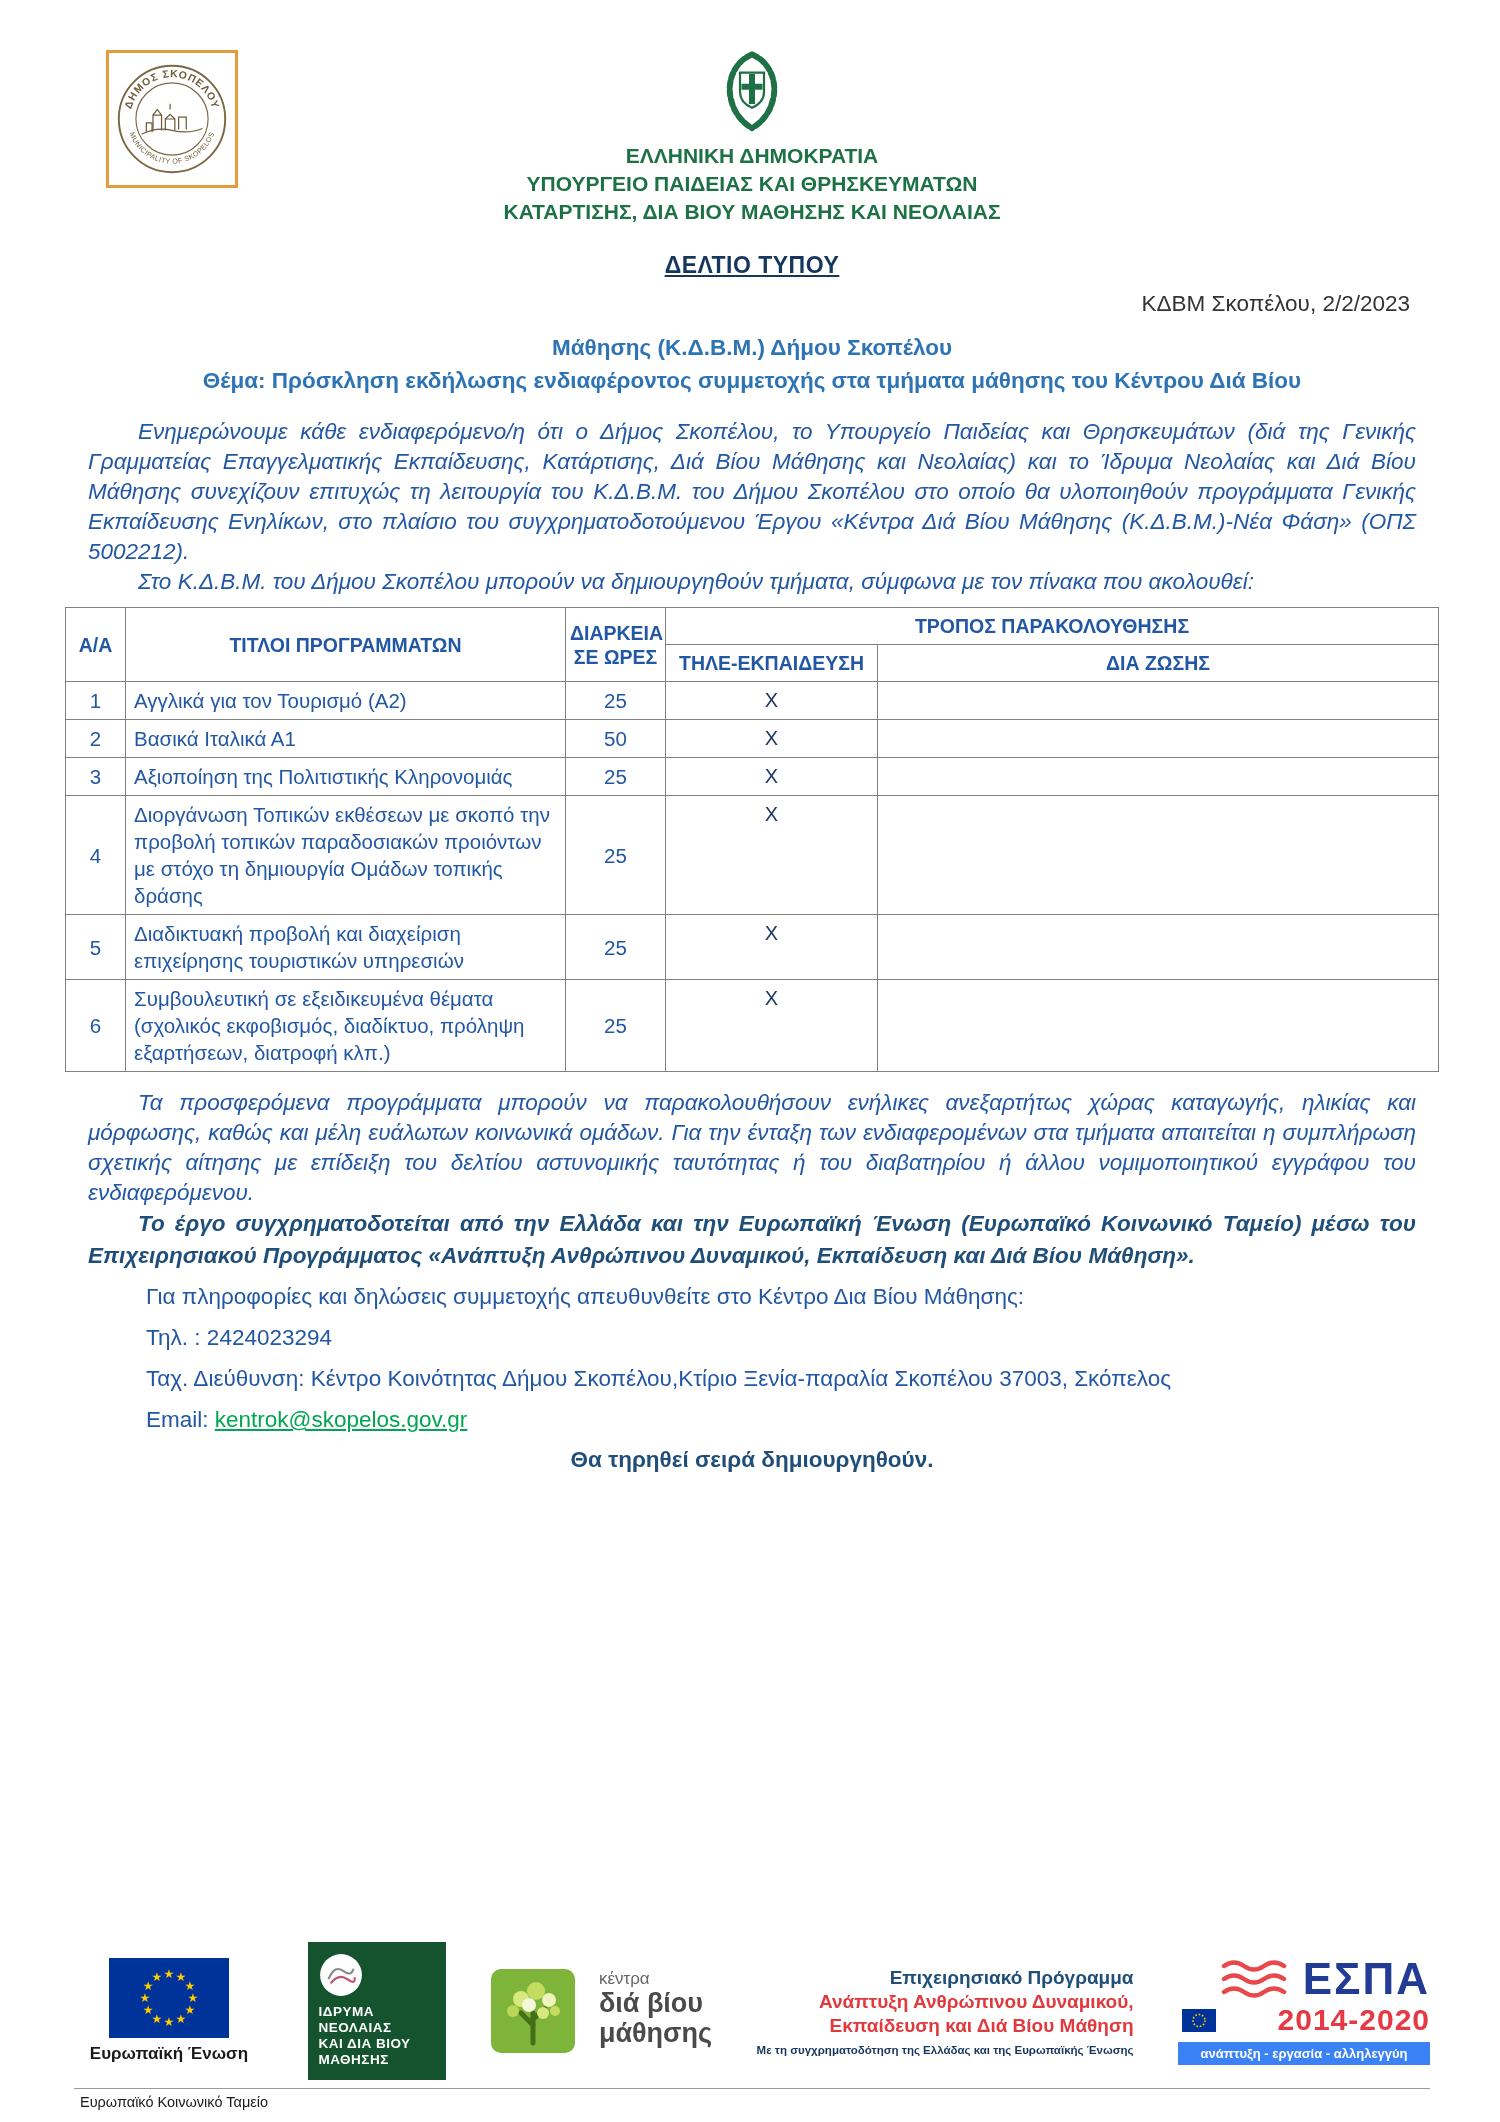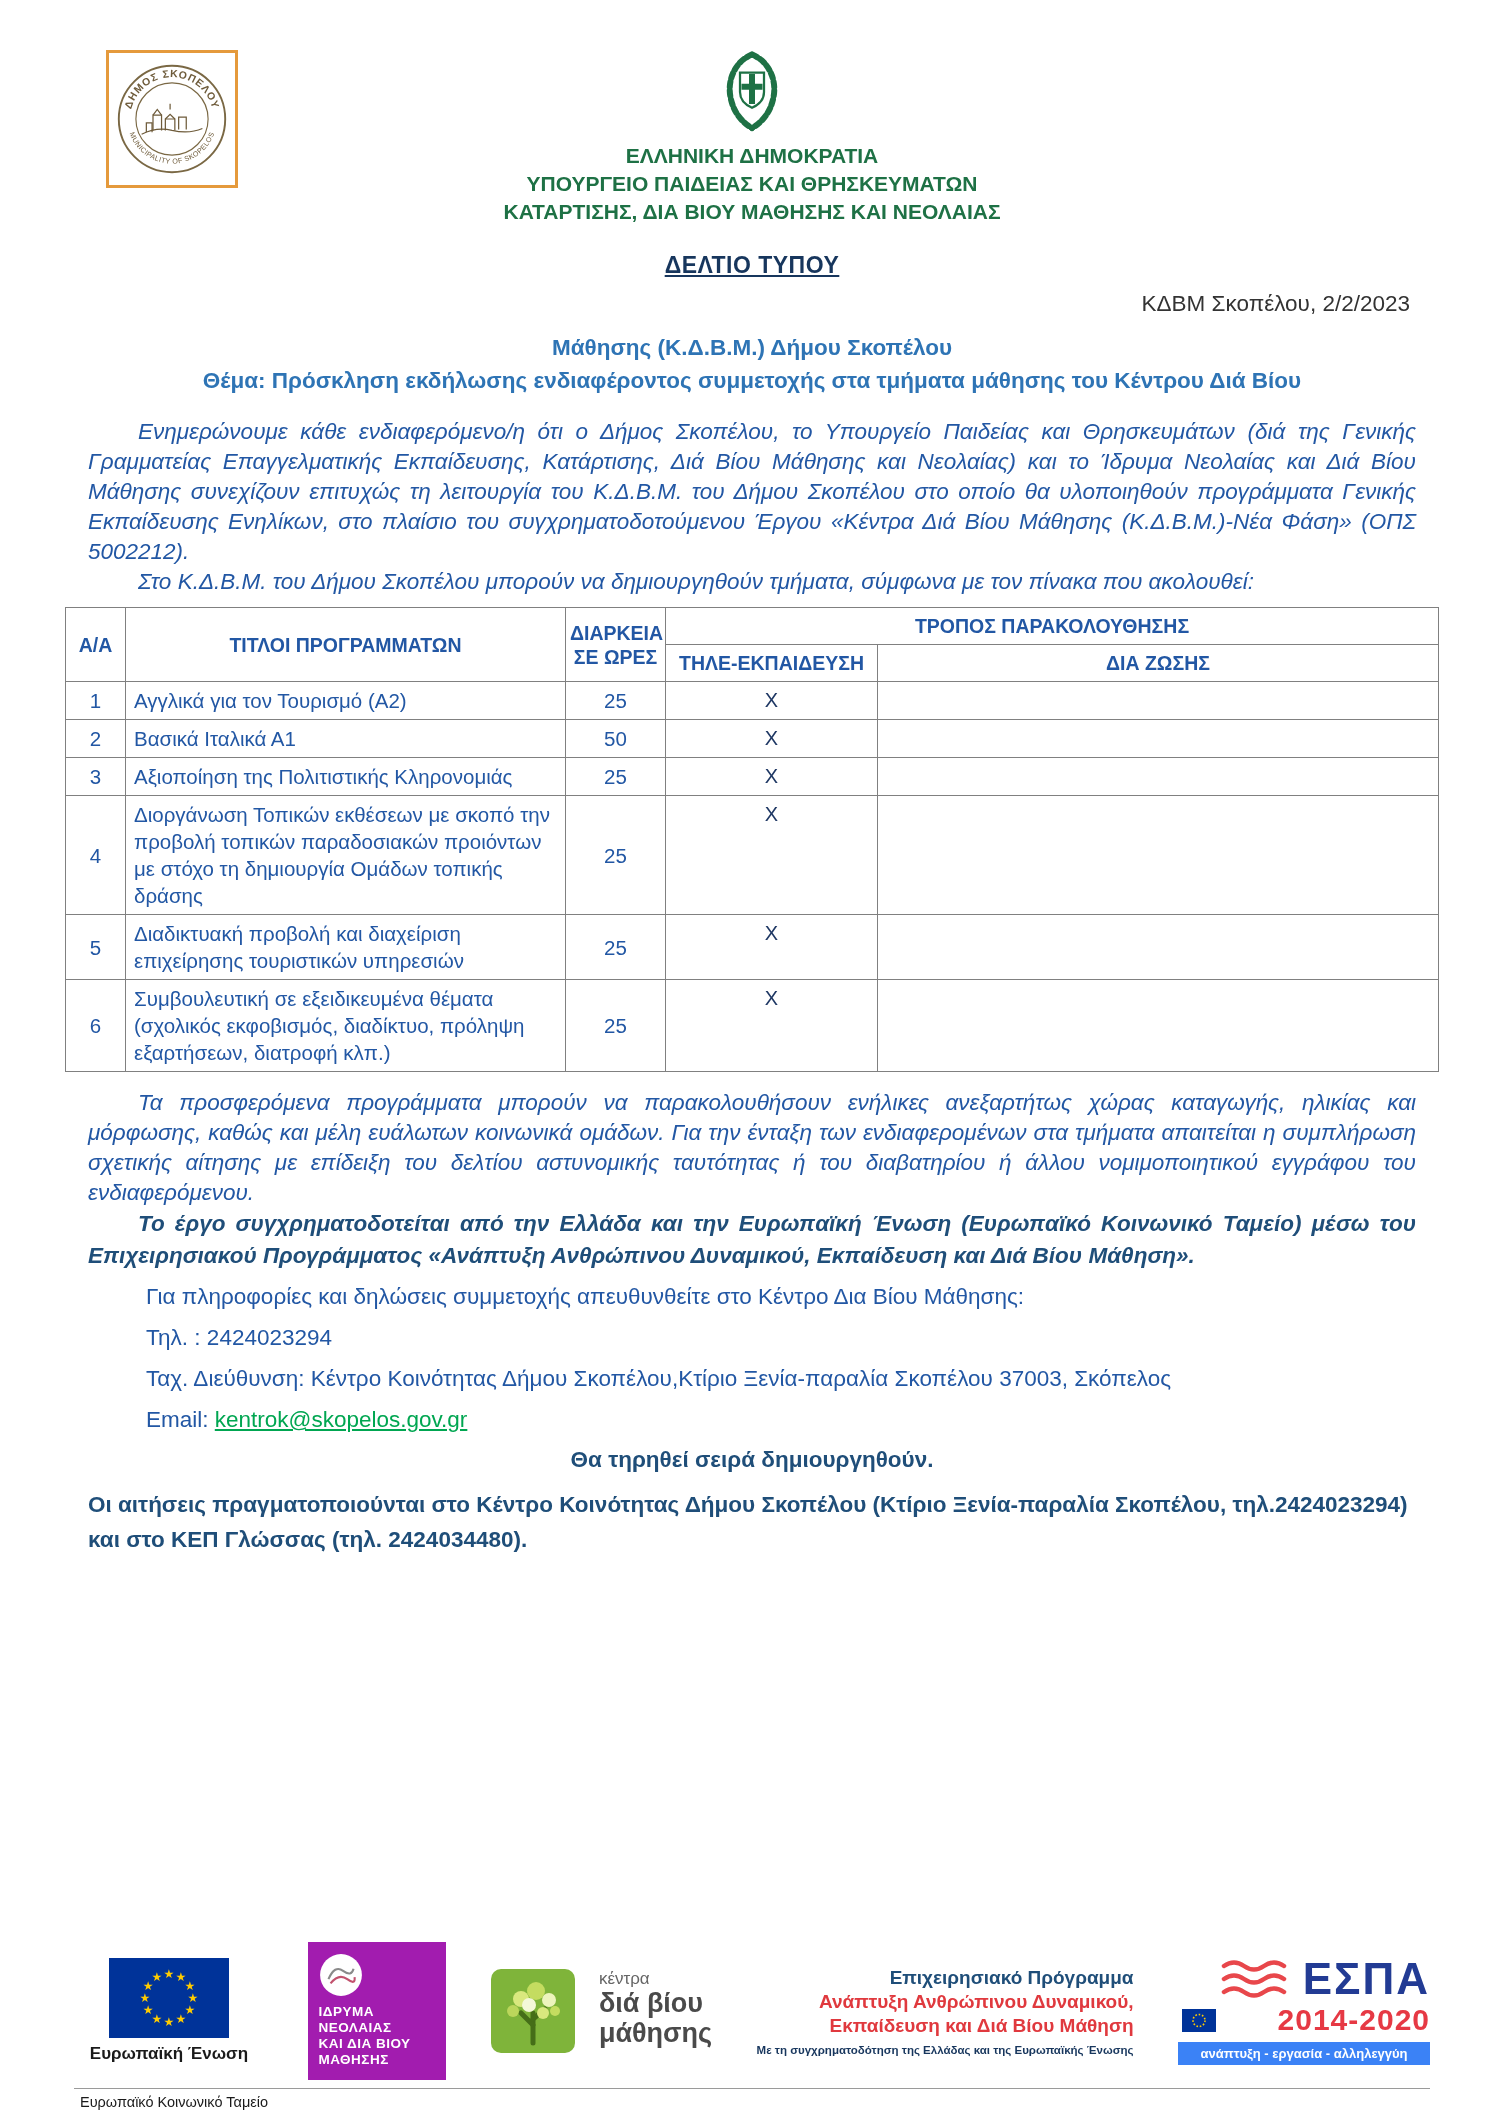--- a/index.html
+++ b/index.html
@@ -47,21 +47,21 @@
   .apps-line { margin-top:14px; font-weight:bold; color:#1F4E79; font-size:22.5px; line-height:35px; }
 
   
   .footer { position:absolute; left:74px; right:70px; bottom:12px; }
   .footer-row { display:flex; align-items:center; justify-content:space-between; }
   .eu-block { display:flex; flex-direction:column; align-items:center; width:190px; }
   .eu-cap1 { margin-top:6px; font-weight:bold; font-size:17px; color:#1a1a1a; }
   .footer-rule { border-top:1px solid #9a9a9a; margin-top:8px; }
   .eu-cap2 { margin-top:5px; width:200px; text-align:center; font-size:14.5px; color:#1a1a1a; }
 
-  .inedivim { width:138px; height:138px; background:#a21caf; padding:10px 10px; display:flex; flex-direction:column; }
+  .inedivim { width:138px; height:138px; background:#14532d; padding:10px 10px; display:flex; flex-direction:column; }
   .ined-lines { margin-top:6px; color:#fff; font-weight:bold; font-size:13.5px; line-height:16px; letter-spacing:0.5px; }
   .ined-lines span { display:block; }
 
   .kdvm { display:flex; align-items:flex-start; gap:24px; }
   .kdvm-text .k1 { font-size:17px; color:#666; display:block; line-height:19px; }
   .kdvm-text .k2, .kdvm-text .k3 { font-size:27px; font-weight:bold; color:#4A4A4A; display:block; line-height:30px; }
 
   .op-block { text-align:right; max-width:400px; }
   .op1 { color:#1F4E79; font-weight:bold; font-size:19px; line-height:24px; }
   .op2 { color:#E0393E; font-weight:bold; font-size:19px; line-height:24px; }
@@ -215,21 +215,20 @@
 
   <p class="info-line">Για πληροφορίες και δηλώσεις συμμετοχής απευθυνθείτε στο Κέντρο Δια Βίου Μάθησης:</p>
   <p class="contact-line">Τηλ. : 2424023294</p>
   <p class="contact-line">Ταχ. Διεύθυνση: Κέντρο Κοινότητας Δήμου Σκοπέλου,Κτίριο Ξενία-παραλία Σκοπέλου 37003, Σκόπελος</p>
   <p class="contact-line">
     <span>Email:</span>
     <a class="email-link">kentrok@skopelos.gov.gr</a>
   </p>
 
   <p class="priority-line">Θα τηρηθεί σειρά δημιουργηθούν.</p>
-  <p class="apps-line">Οι αιτήσεις πραγματοποιούνται στο Κέντρο Κοινότητας Δήμου Σκοπέλου (Κτίριο Ξενία-παραλία Σκοπέλου, τηλ.2424023294) και στο ΚΕΠ Γλώσσας (τηλ. 2424034480).</p>
 
   <div class="footer">
     <div class="footer-row">
 
       <div class="eu-block">
         <svg viewBox="0 0 90 60" width="120" height="80">
           <rect width="90" height="60" fill="#003399"></rect>
           <g fill="#FFCC00" font-size="9" text-anchor="middle" font-family="'DejaVu Sans',sans-serif">
             <text x="45" y="15">★</text>
               <text x="54" y="17.4">★</text>

